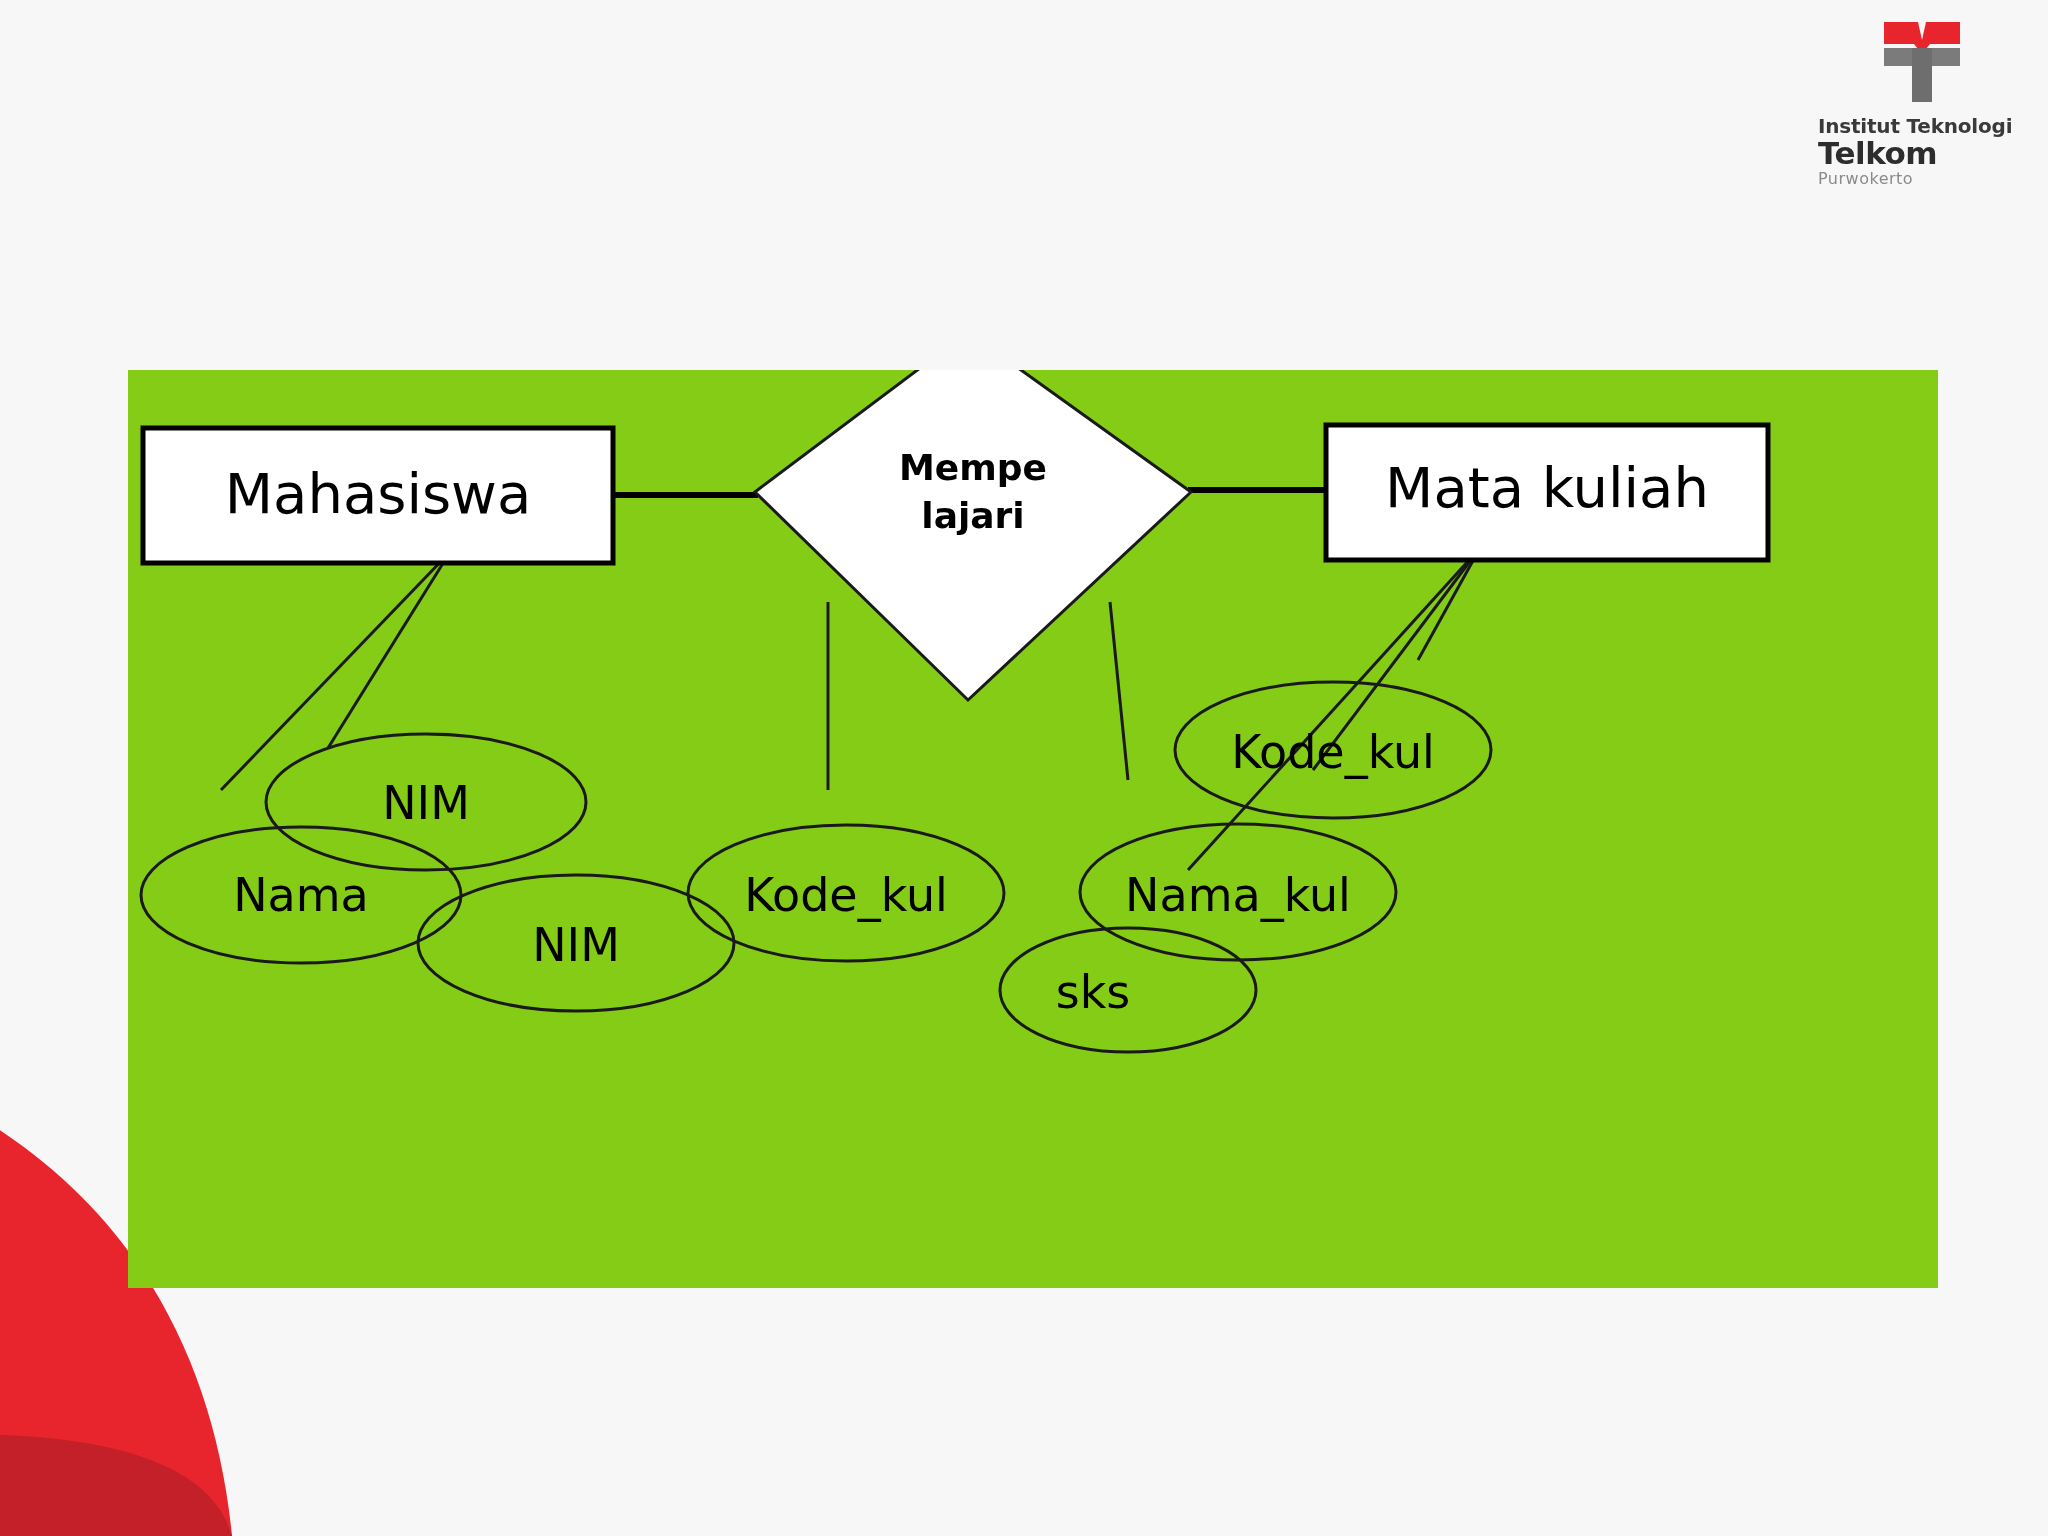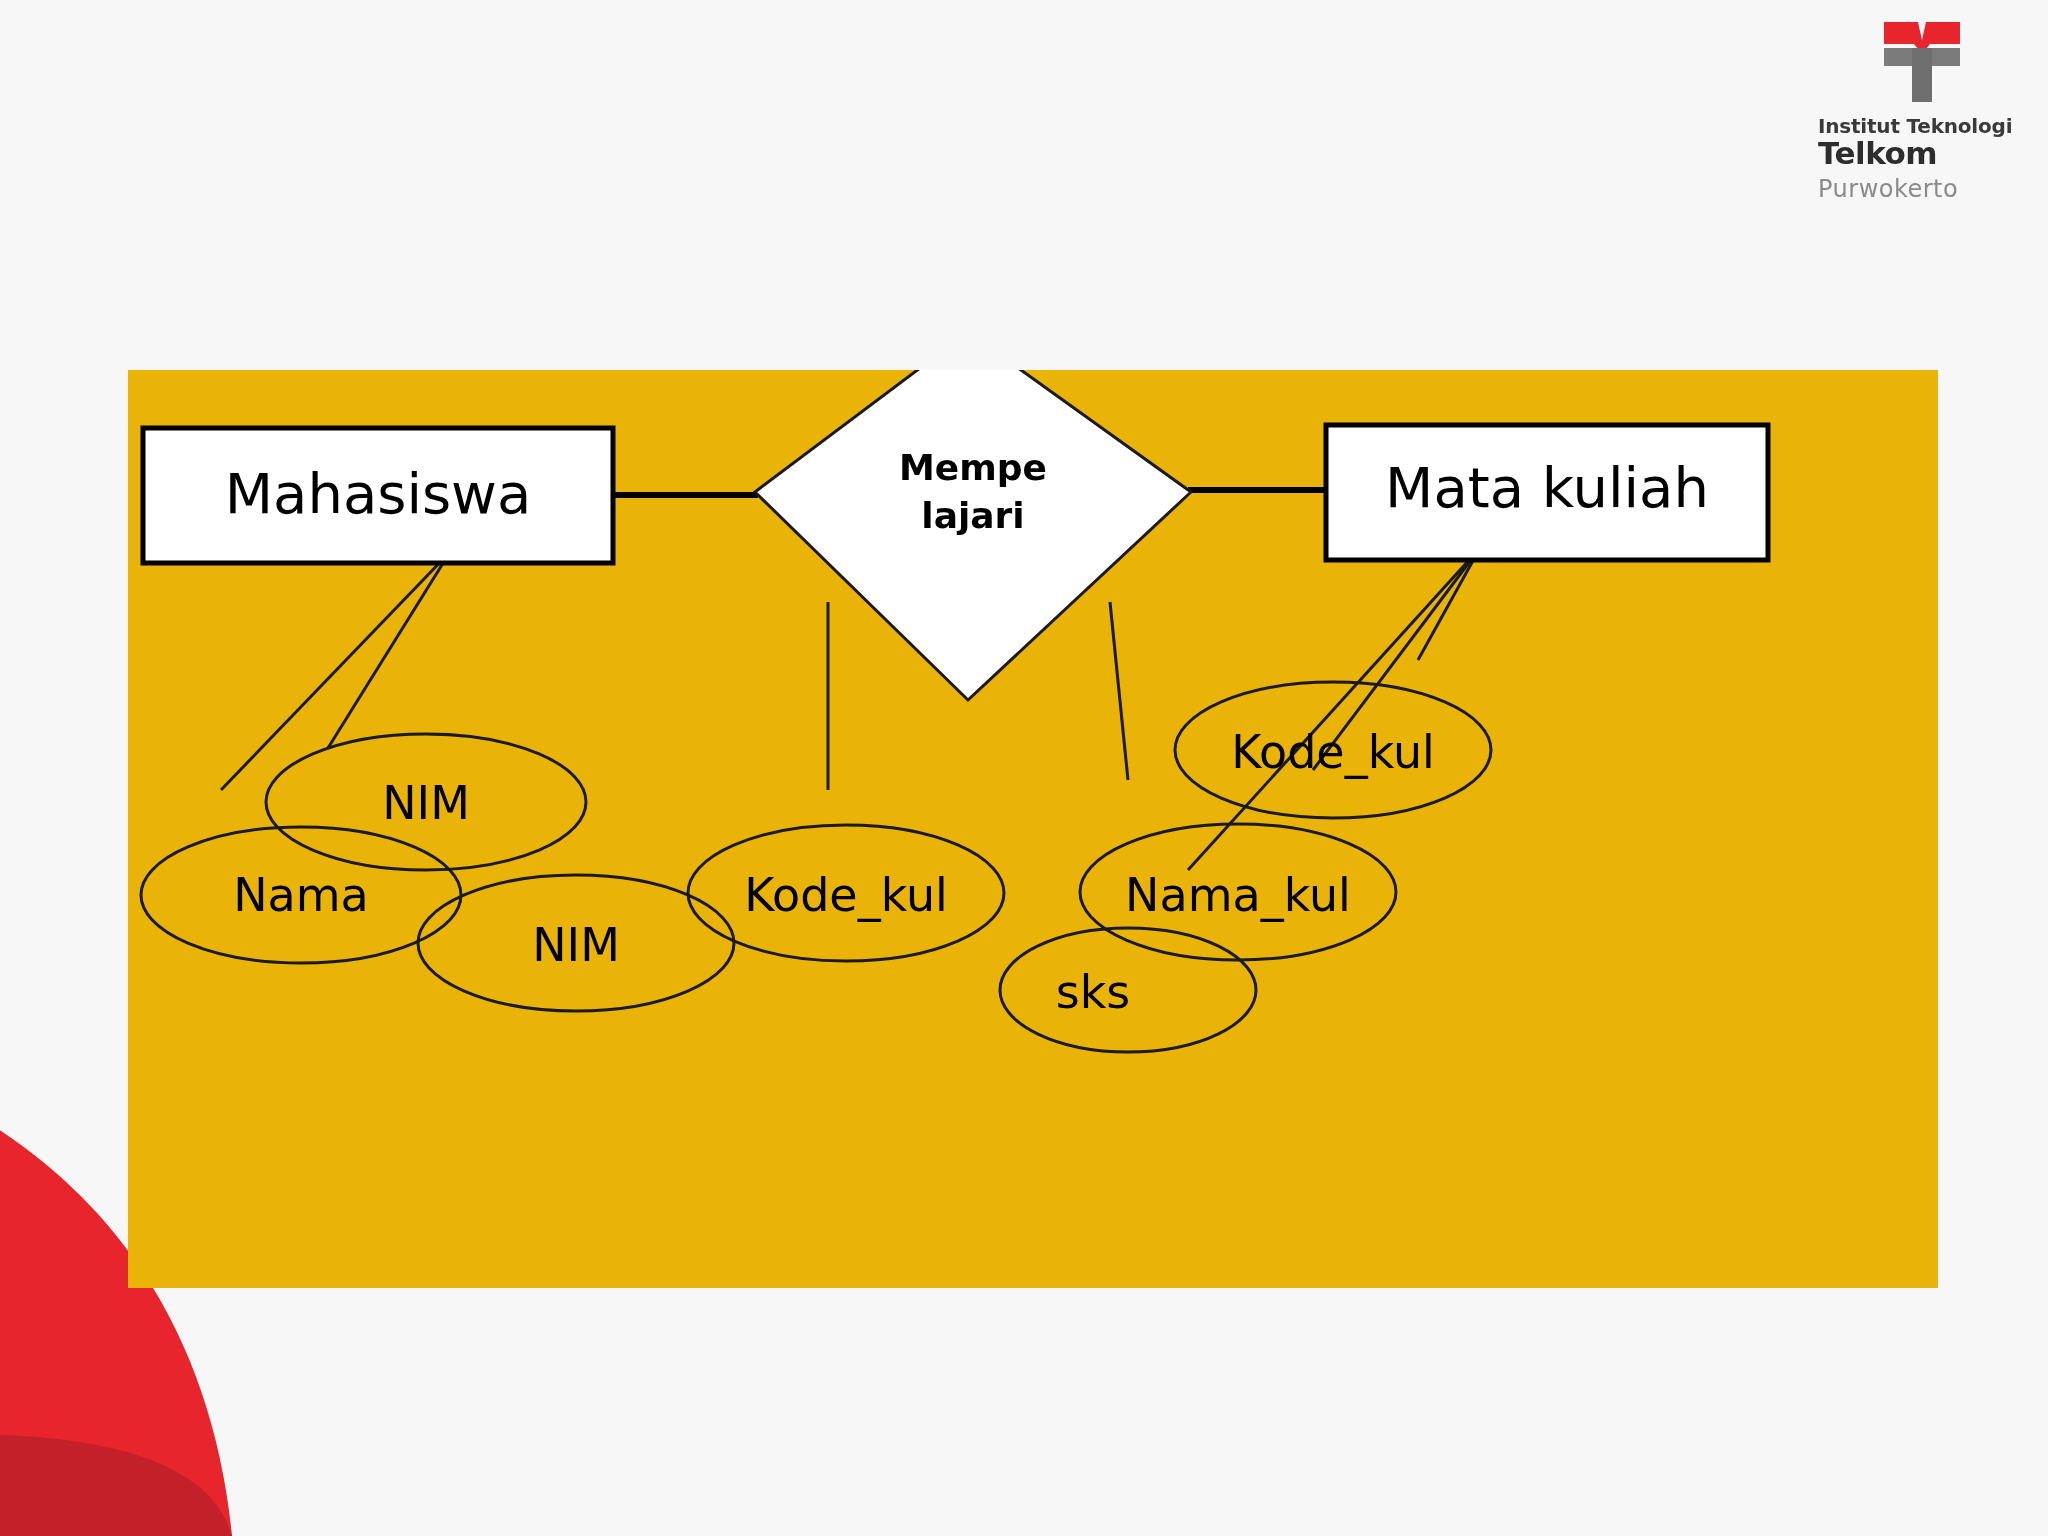--- a/index.html
+++ b/index.html
@@ -53,25 +53,25 @@
   .logo-line2 {
     font-family: "DejaVu Sans", sans-serif;
     font-size: 31px;
     font-weight: bold;
     color: #2d2d2d;
     letter-spacing: -0.5px;
     margin-top: 2px;
   }
   .logo-line3 {
     font-family: "DejaVu Sans", sans-serif;
-    font-size: 24px;
+    font-size: 16px;
     font-weight: normal;
     color: #8a8a8a;
     letter-spacing: 0.5px;
-    margin-top: 8px;
+    margin-top: 2px;
   }
 
   
   .slide-title {
     position: absolute;
     left: 0;
     top: 92px;
     width: 1840px;
     text-align: center;
     font-family: "DejaVu Sans", sans-serif;
@@ -82,21 +82,21 @@
     line-height: 1.05;
   }
 
   
   .content-panel {
     position: absolute;
     left: 128px;
     top: 370px;
     width: 1810px;
     height: 918px;
-    background: #eab308;
+    background: #84cc16;
   }
 
   
   .er-svg {
     position: absolute;
     left: 0;
     top: 0;
     width: 1810px;
     height: 918px;
   }

